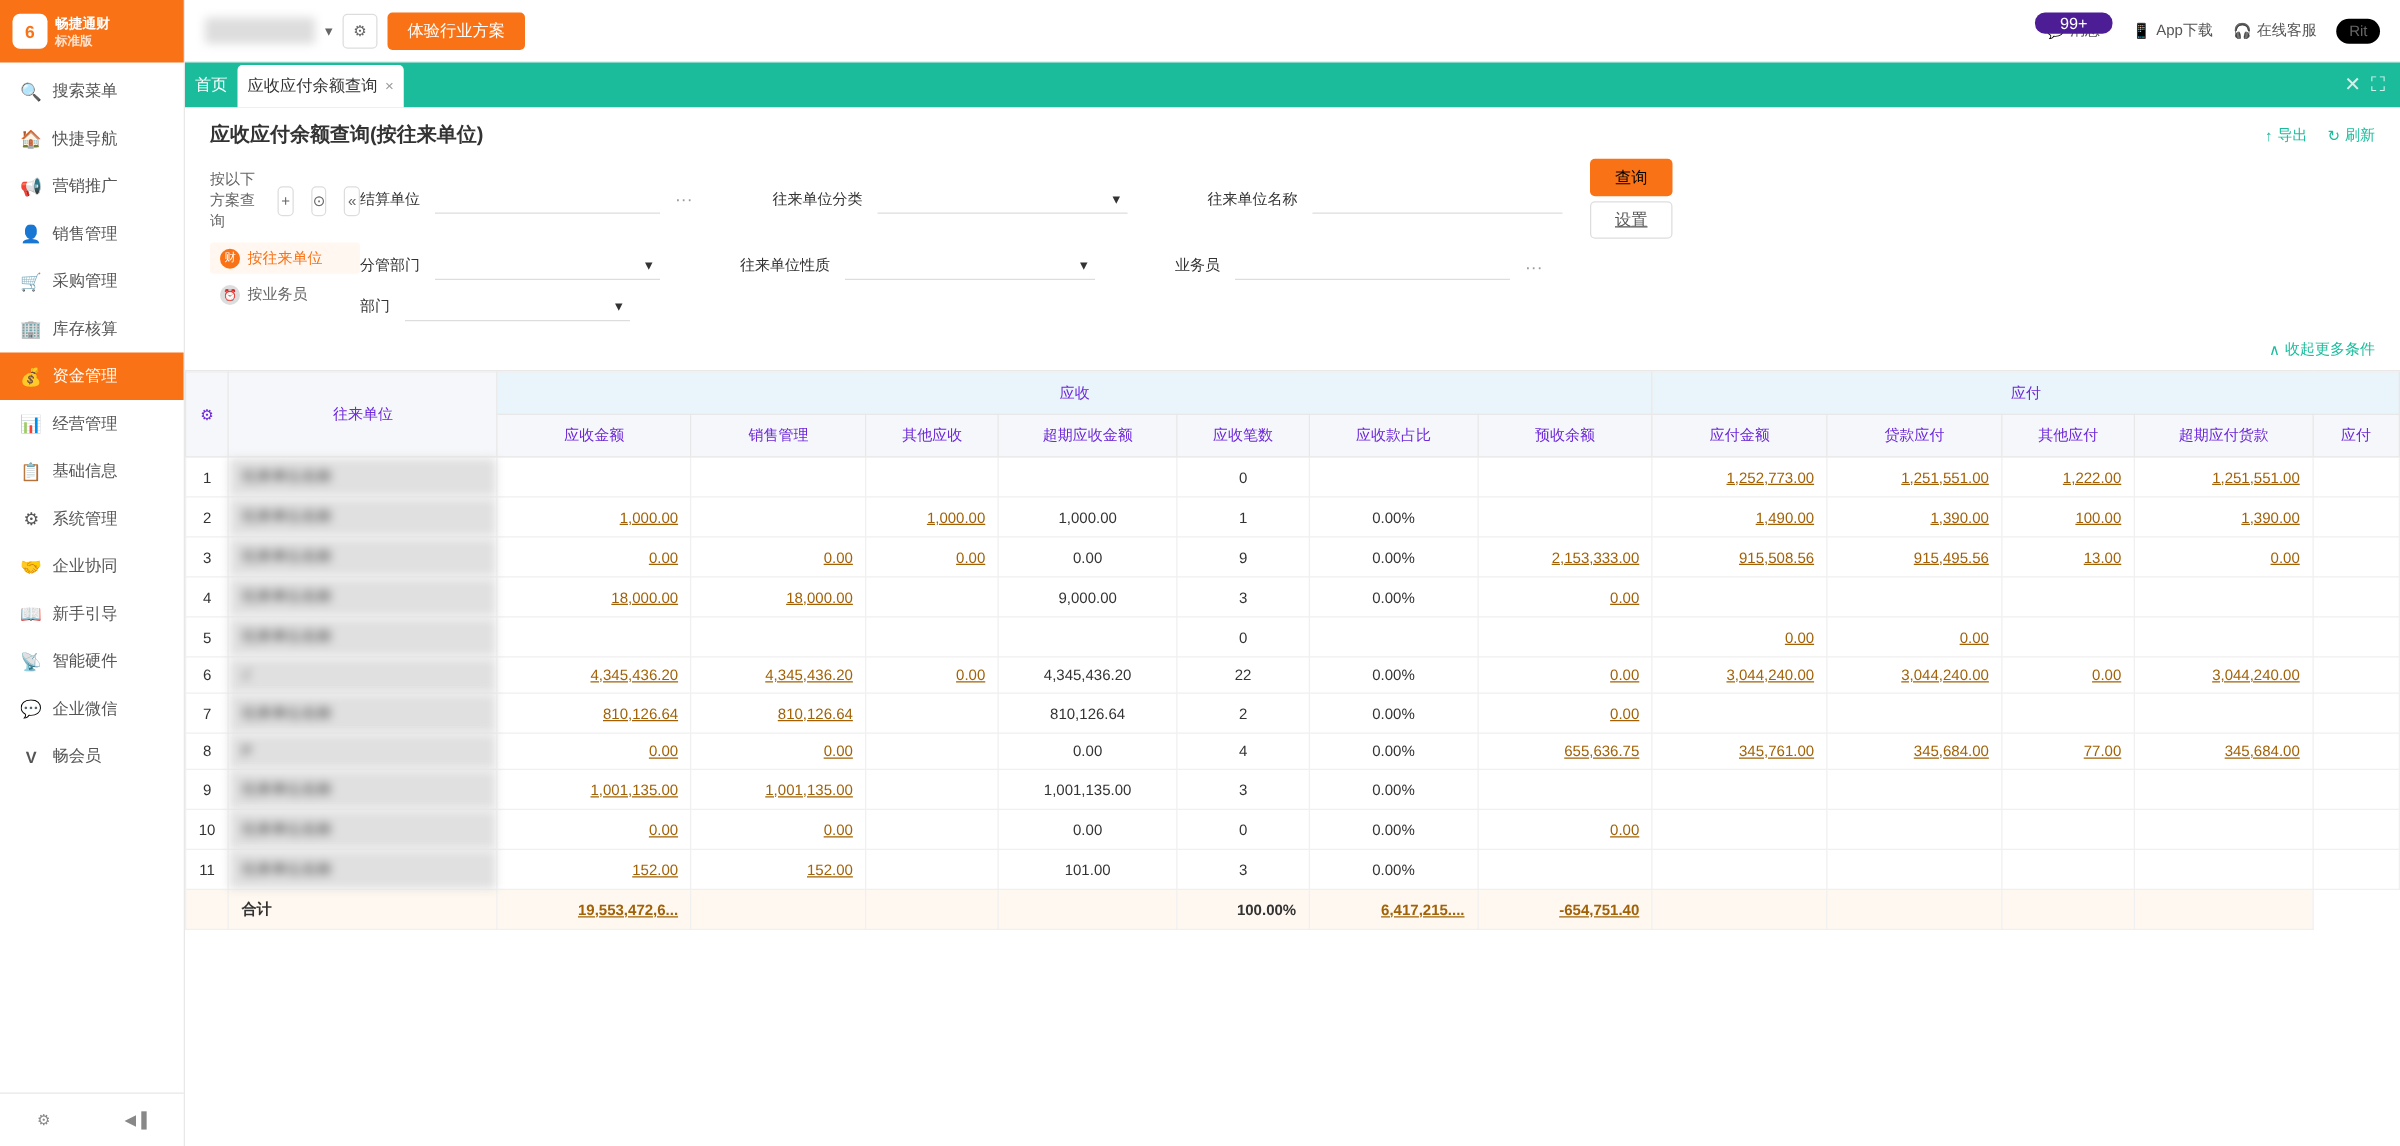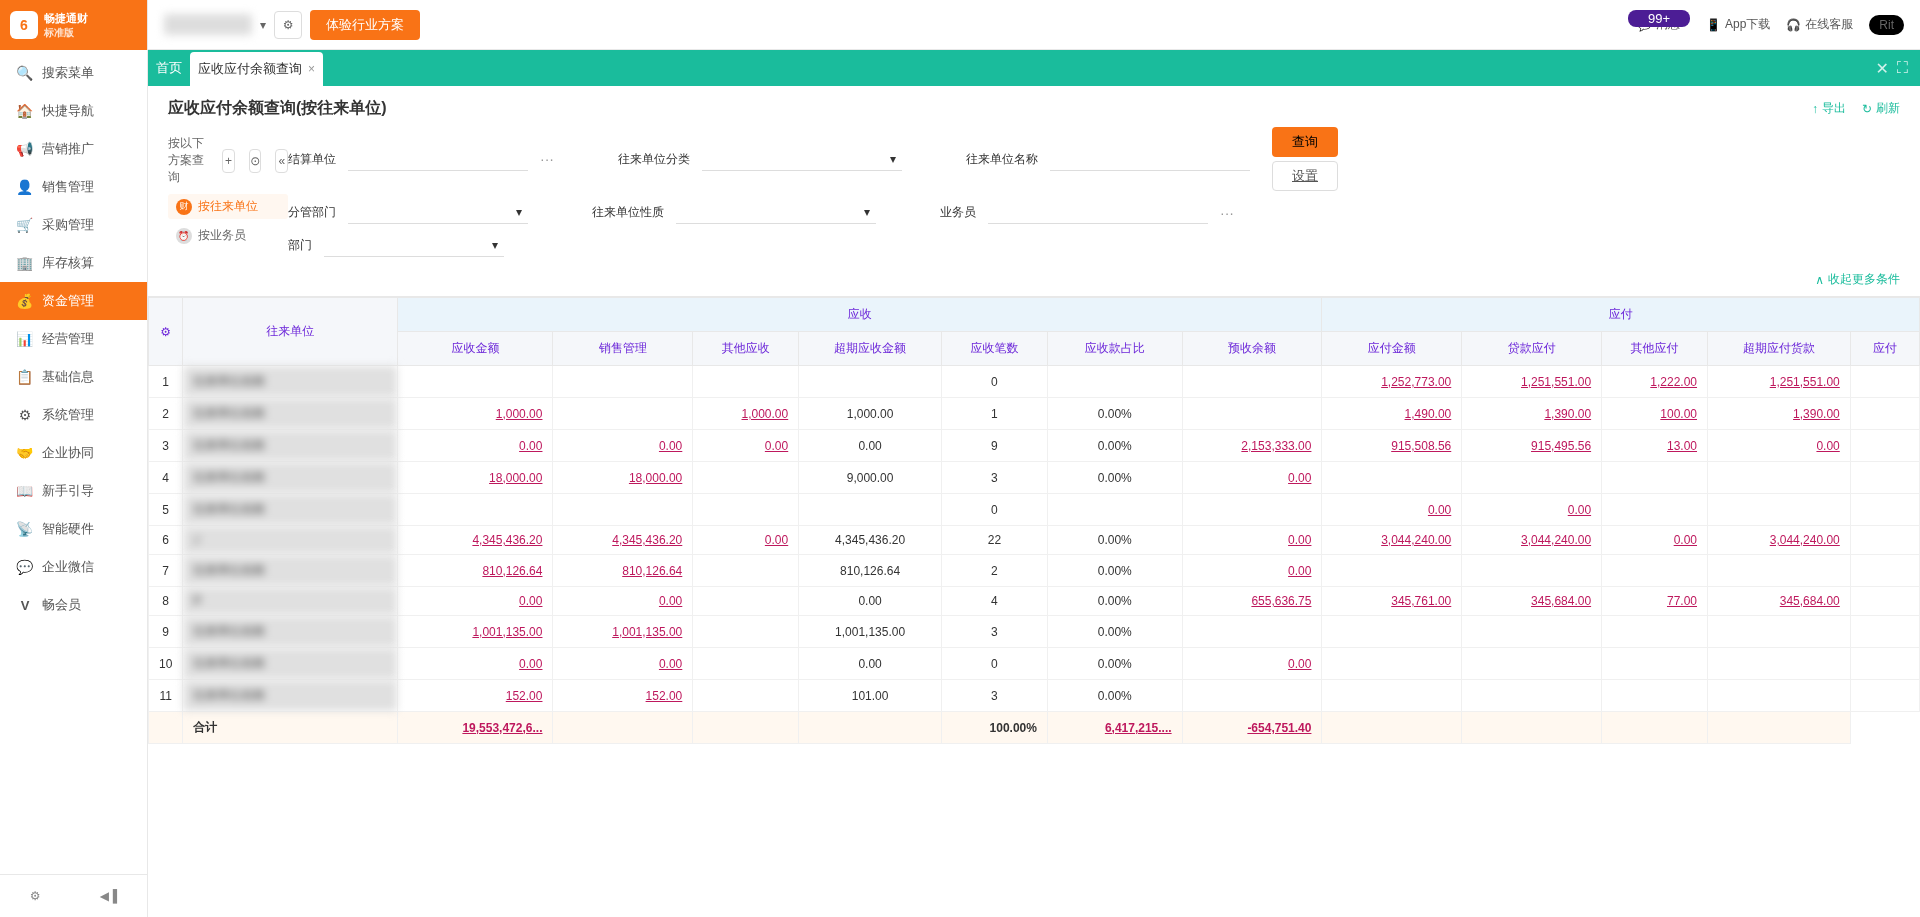--- a/index.html
+++ b/index.html
@@ -74,21 +74,21 @@
     
     
     .table-container { flex: 1; overflow: auto; background: white; margin: 0; }
     .data-table { width: 100%; border-collapse: collapse; font-size: 12px; }
     .data-table th { background: #f5f7fa; color: #6d28d9; padding: 8px 10px; border: 1px solid #e8e8e8; text-align: center; white-space: nowrap; font-weight: normal; }
     .data-table th.group-header { background: #eaf4fb; font-weight: 500; }
     .data-table td { padding: 7px 10px; border: 1px solid #f0f0f0; text-align: right; white-space: nowrap; color: #333; }
     .data-table td.name-cell { text-align: left; }
     .data-table td.center { text-align: center; }
     .data-table tr.summary-row { background: #fff8f0; font-weight: bold; }
-    .data-table .link-val { color: #be185d; text-decoration: underline; cursor: pointer; }
+    .data-table .link-val { color: #a16207; text-decoration: underline; cursor: pointer; }
     .settings-cell { width: 30px; text-align: center; }
     
     
     ::-webkit-scrollbar { width: 6px; height: 6px; }
     ::-webkit-scrollbar-track { background: #f1f1f1; }
     ::-webkit-scrollbar-thumb { background: #ccc; border-radius: 3px; }
     
     .blurred { filter: blur(4px); color: transparent; background: #e0e0e0; border-radius: 2px; user-select: none; }
   </style>
 </head>

